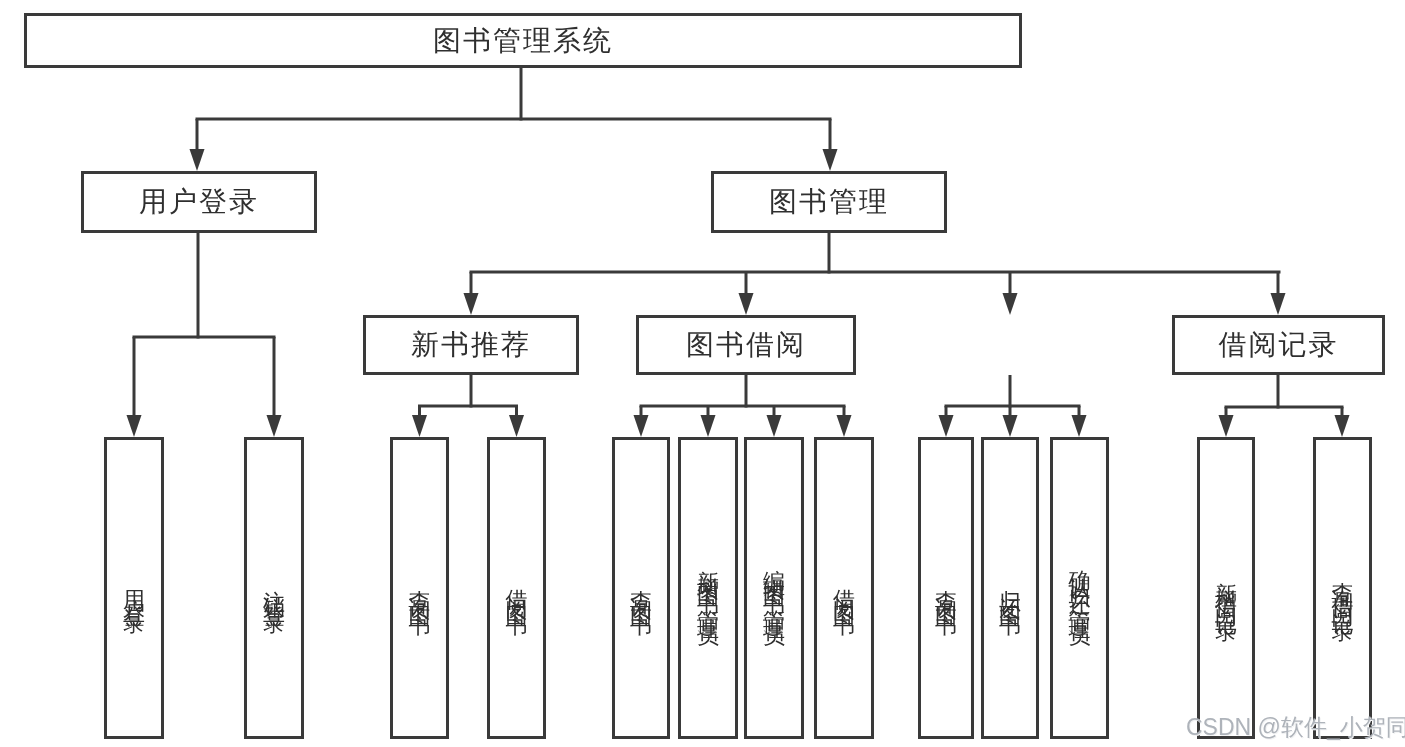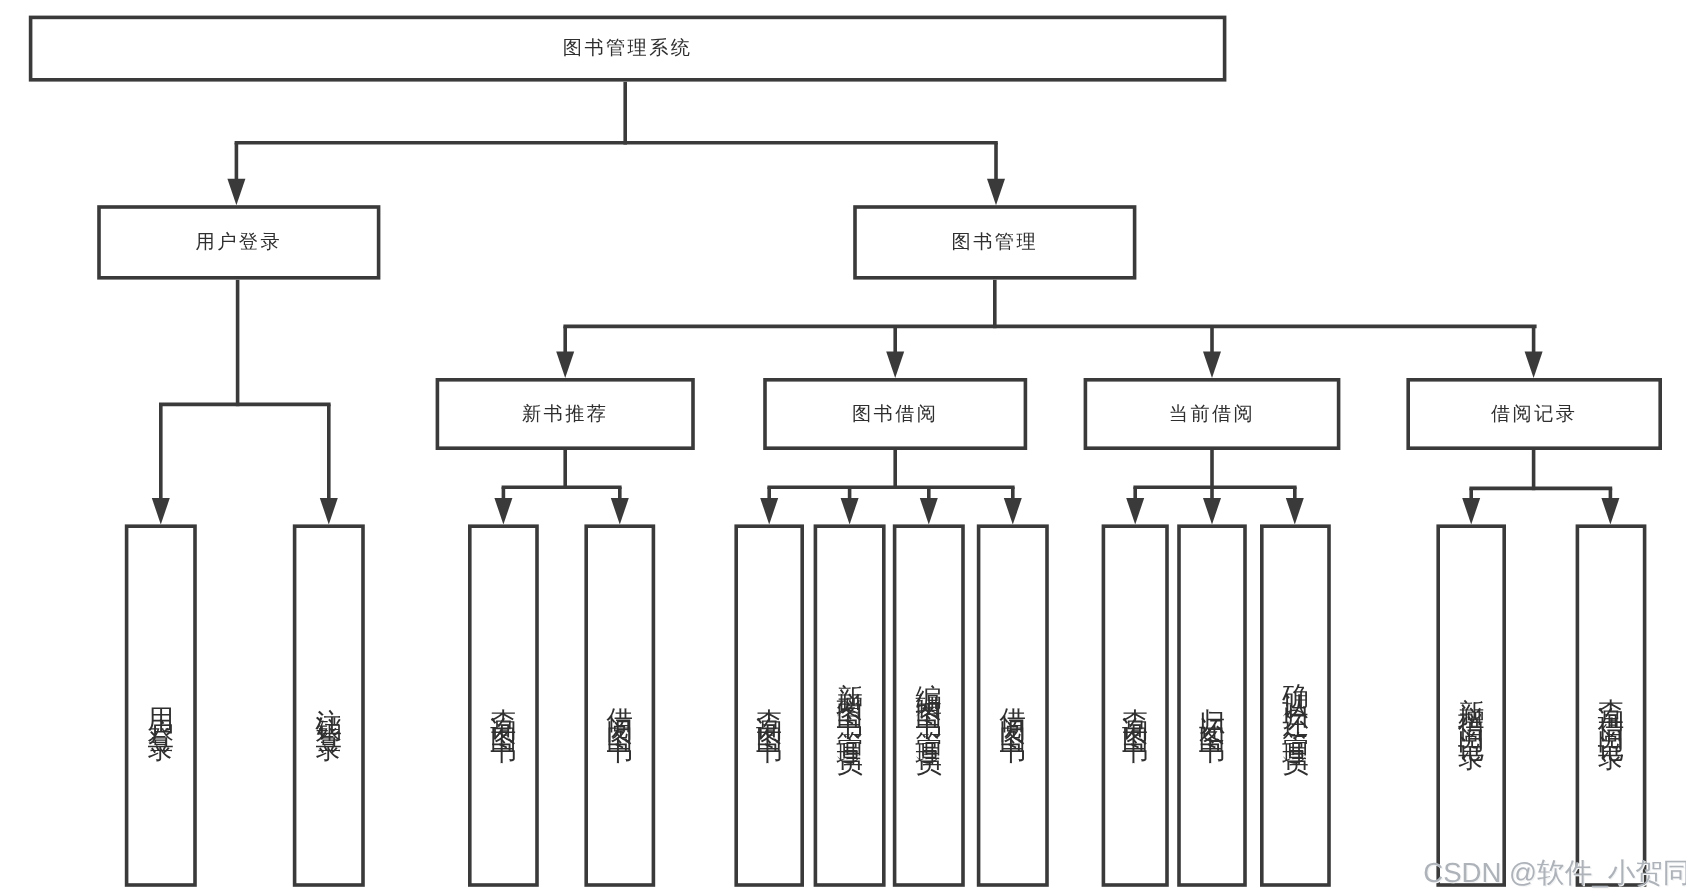--- a/index.html
+++ b/index.html
@@ -32,21 +32,21 @@
     position: absolute;
     box-sizing: border-box;
     border: 3px solid #3a3a3a;
     background: #ffffff;
     display: flex;
     align-items: center;
     justify-content: center;
     color: #2f2f2f;
   }
   .node.h span {
-    font-size: 16px;
+    font-size: 28px;
     letter-spacing: 2px;
     white-space: nowrap;
   }
   .node.v span {
     writing-mode: vertical-rl;
     font-size: 22px;
     letter-spacing: 8px;
     line-height: 1;
   }
   #watermark {
@@ -151,23 +151,20 @@
   <div class="node h" style="left:363px;top:315px;width:216px;height:60px">
     <span>新书推荐</span>
   </div>
 
   <div class="node h" style="left:711px;top:171px;width:236px;height:62px">
     <span>图书管理</span>
   </div>
   <div class="node h" style="left:636px;top:315px;width:220px;height:60px">
     <span>图书借阅</span>
   </div>
-  <div class="node h" style="left:903px;top:315px;width:214px;height:60px">
-    <span>当前借阅</span>
-  </div>
   <div class="node h" style="left:1172px;top:315px;width:213px;height:60px">
     <span>借阅记录</span>
   </div>
 
   <div class="node v" style="left:104px;top:437px;width:60px;height:302px">
     <span>用户登录</span>
   </div>
   <div class="node v" style="left:244px;top:437px;width:60px;height:302px">
     <span>注销登录</span>
   </div>

